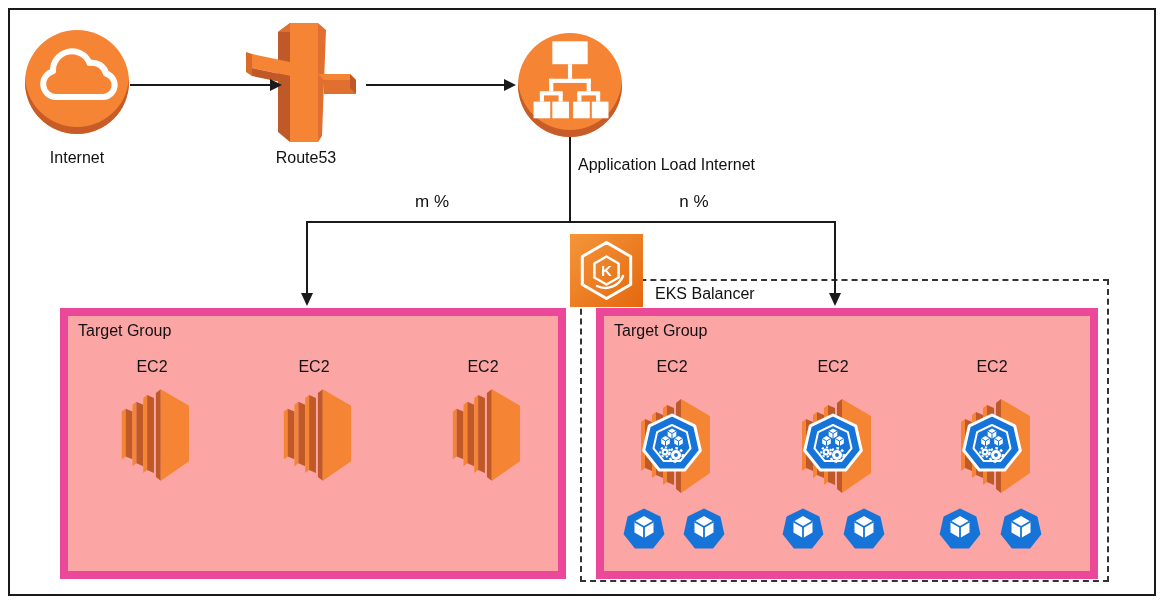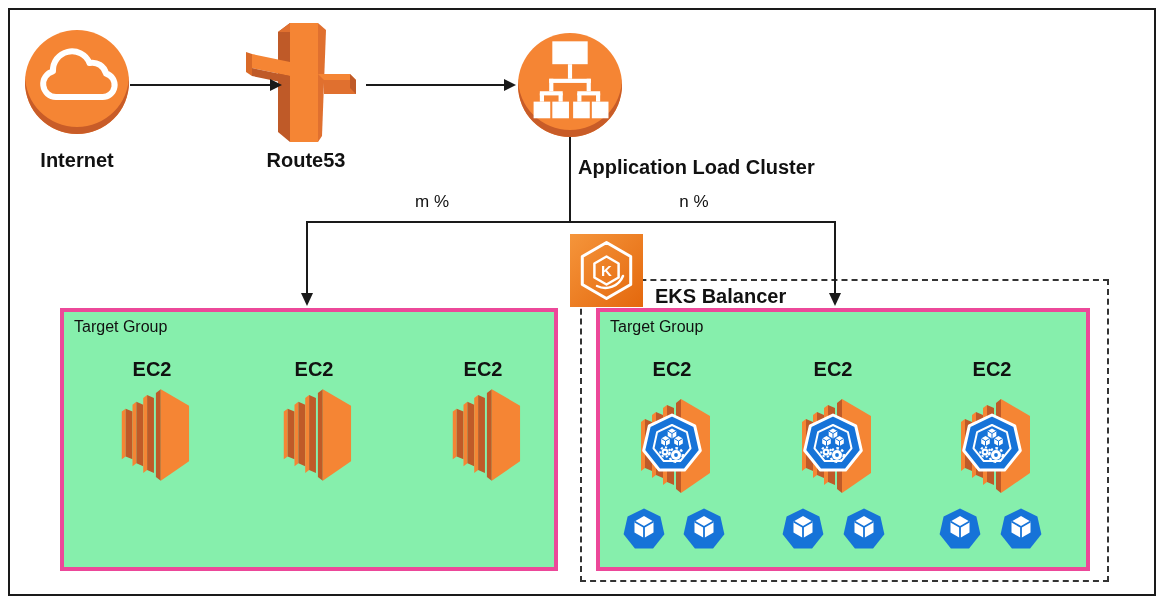--- a/index.html
+++ b/index.html
@@ -4,24 +4,24 @@
 <style>
   html,body{margin:0;padding:0;background:#fff;}
   .canvas{
     position:relative;width:1162px;height:607px;background:#fff;
     font-family:"Liberation Sans",sans-serif;color:#111;overflow:hidden;
   }
   .abs{position:absolute;}
   .frame{left:8px;top:8px;width:1144px;height:584px;border:2px solid #1a1a1a;}
   .node-circle{width:104px;height:104px;border-radius:50%;background:#F58534;
     box-shadow:inset 0 -7px 0 #C85C28;display:flex;align-items:center;justify-content:center;}
-  .node-label{font-size:20px;white-space:nowrap;font-weight:bold;}
+  .node-label{font-size:16px;white-space:nowrap;}
   .center-label{transform:translateX(-50%);text-align:center;}
   .pct-label{font-size:17px;transform:translateX(-50%);}
-  .group-box{border:4px solid #ec4899;background:#86efac;}
+  .group-box{border:8px solid #ec4899;background:#fca5a5;}
   .group-label{position:absolute;left:10px;top:6px;font-size:16px;}
   .dashed-box{border:2px dashed #333;background:transparent;}
   .eks-square{width:73px;height:73px;background:linear-gradient(135deg,#F5953B,#E4680D);
     display:flex;align-items:center;justify-content:center;z-index:4;}
   .edges{left:0;top:0;width:1162px;height:607px;pointer-events:none;z-index:5;}
   .z2{z-index:2;} .z3{z-index:3;} .z6{z-index:6;}
 </style>
 </head>
 <body>
 
@@ -101,21 +101,21 @@
         <rect x="39" y="58" width="4" height="8"></rect>
         <rect x="57" y="58" width="4" height="8"></rect>
         <rect x="75" y="58" width="4" height="8"></rect>
         <rect x="15" y="66" width="16" height="16"></rect>
         <rect x="33" y="66" width="16" height="16"></rect>
         <rect x="53" y="66" width="16" height="16"></rect>
         <rect x="71" y="66" width="16" height="16"></rect>
       </g>
     </svg>
   </div>
-  <div class="abs node-label" style="left:578px;top:156px;">Application Load Cluster</div>
+  <div class="abs node-label" style="left:578px;top:156px;">Application Load Internet</div>
 
   <div class="abs dashed-box z2" style="left:580px;top:279px;width:525px;height:299px;"></div>
 
   <div class="abs eks-square" style="left:570px;top:234px;">
     <svg width="73" height="73" viewBox="0 0 73 73">
       <polygon points="36.5,8.5 60.7,22.5 60.7,50.5 36.5,64.5 12.3,50.5 12.3,22.5" fill="none" stroke="#fff" stroke-width="3" stroke-linejoin="round"></polygon>
       <polygon points="36.5,22.5 48.6,29.5 48.6,43.5 36.5,50.5 24.4,43.5 24.4,29.5" fill="none" stroke="#fff" stroke-width="2.5" stroke-linejoin="round"></polygon>
       <path d="M53,42 A19,19 0 0 1 27,52" fill="none" stroke="#fff" stroke-width="2.5" stroke-linecap="round"></path>
       <text x="36.5" y="42" font-size="15" font-weight="bold" fill="#fff" text-anchor="middle" font-family="Liberation Sans, sans-serif">K</text>
     </svg>

